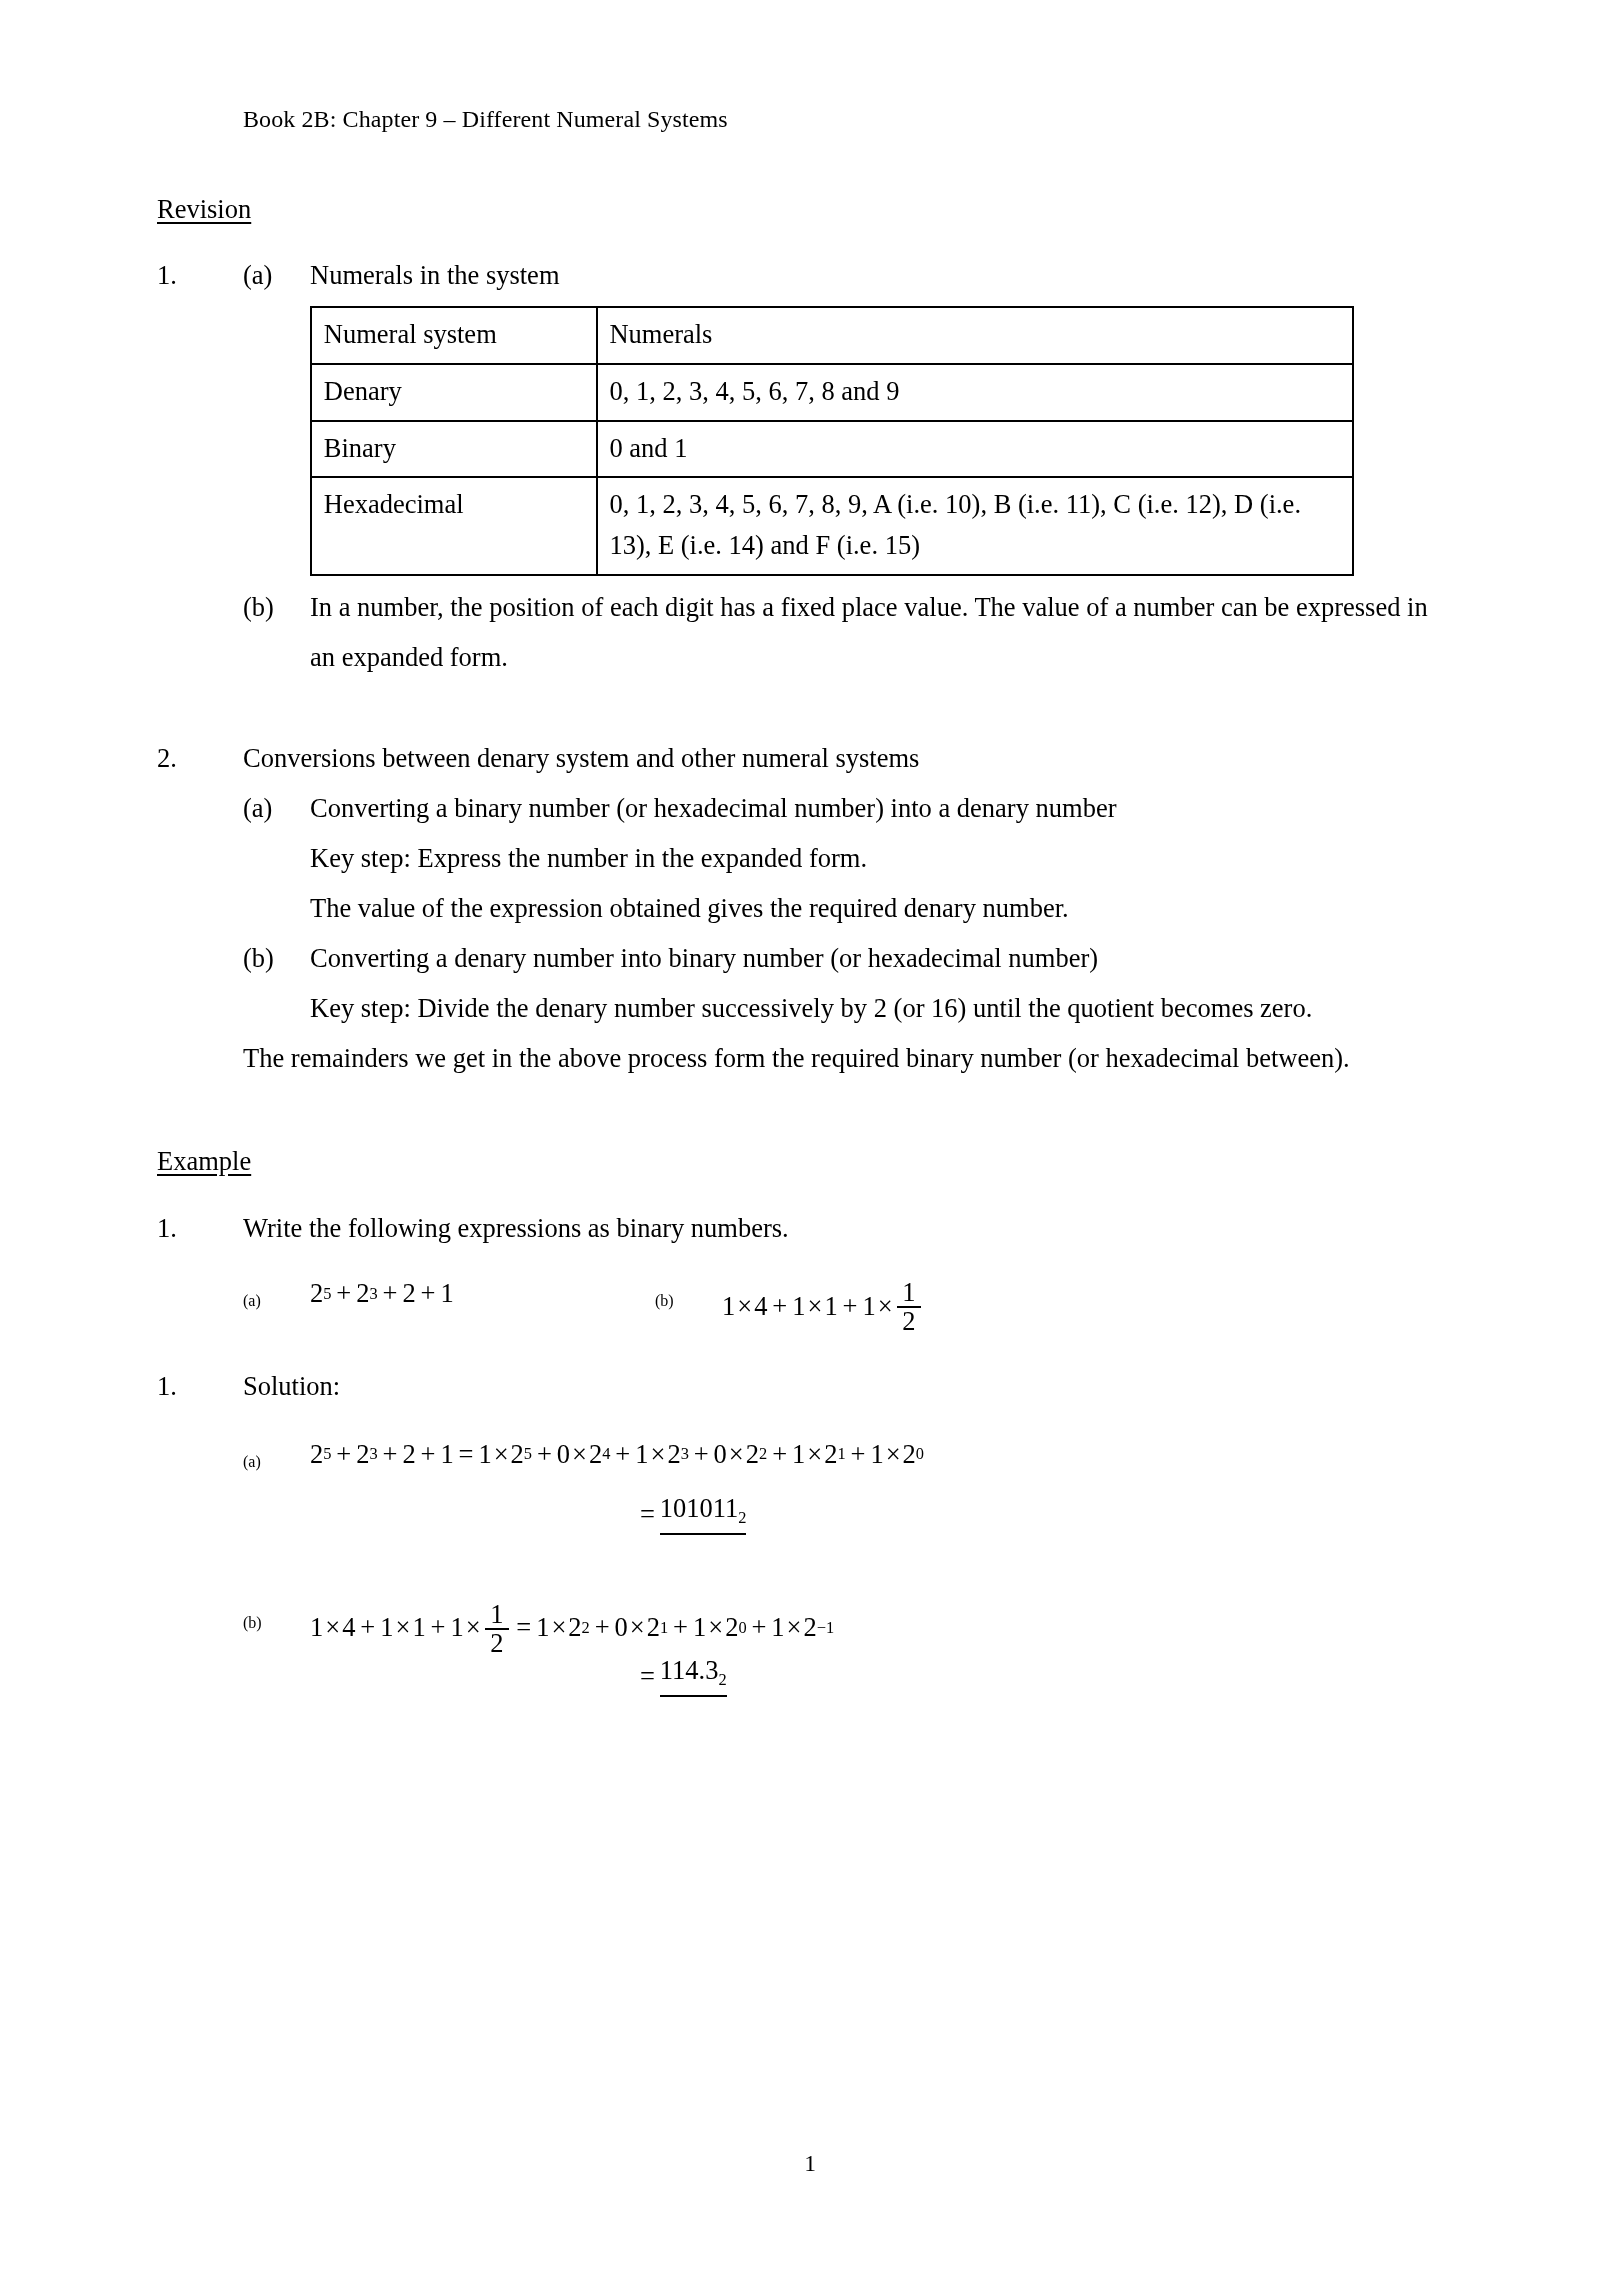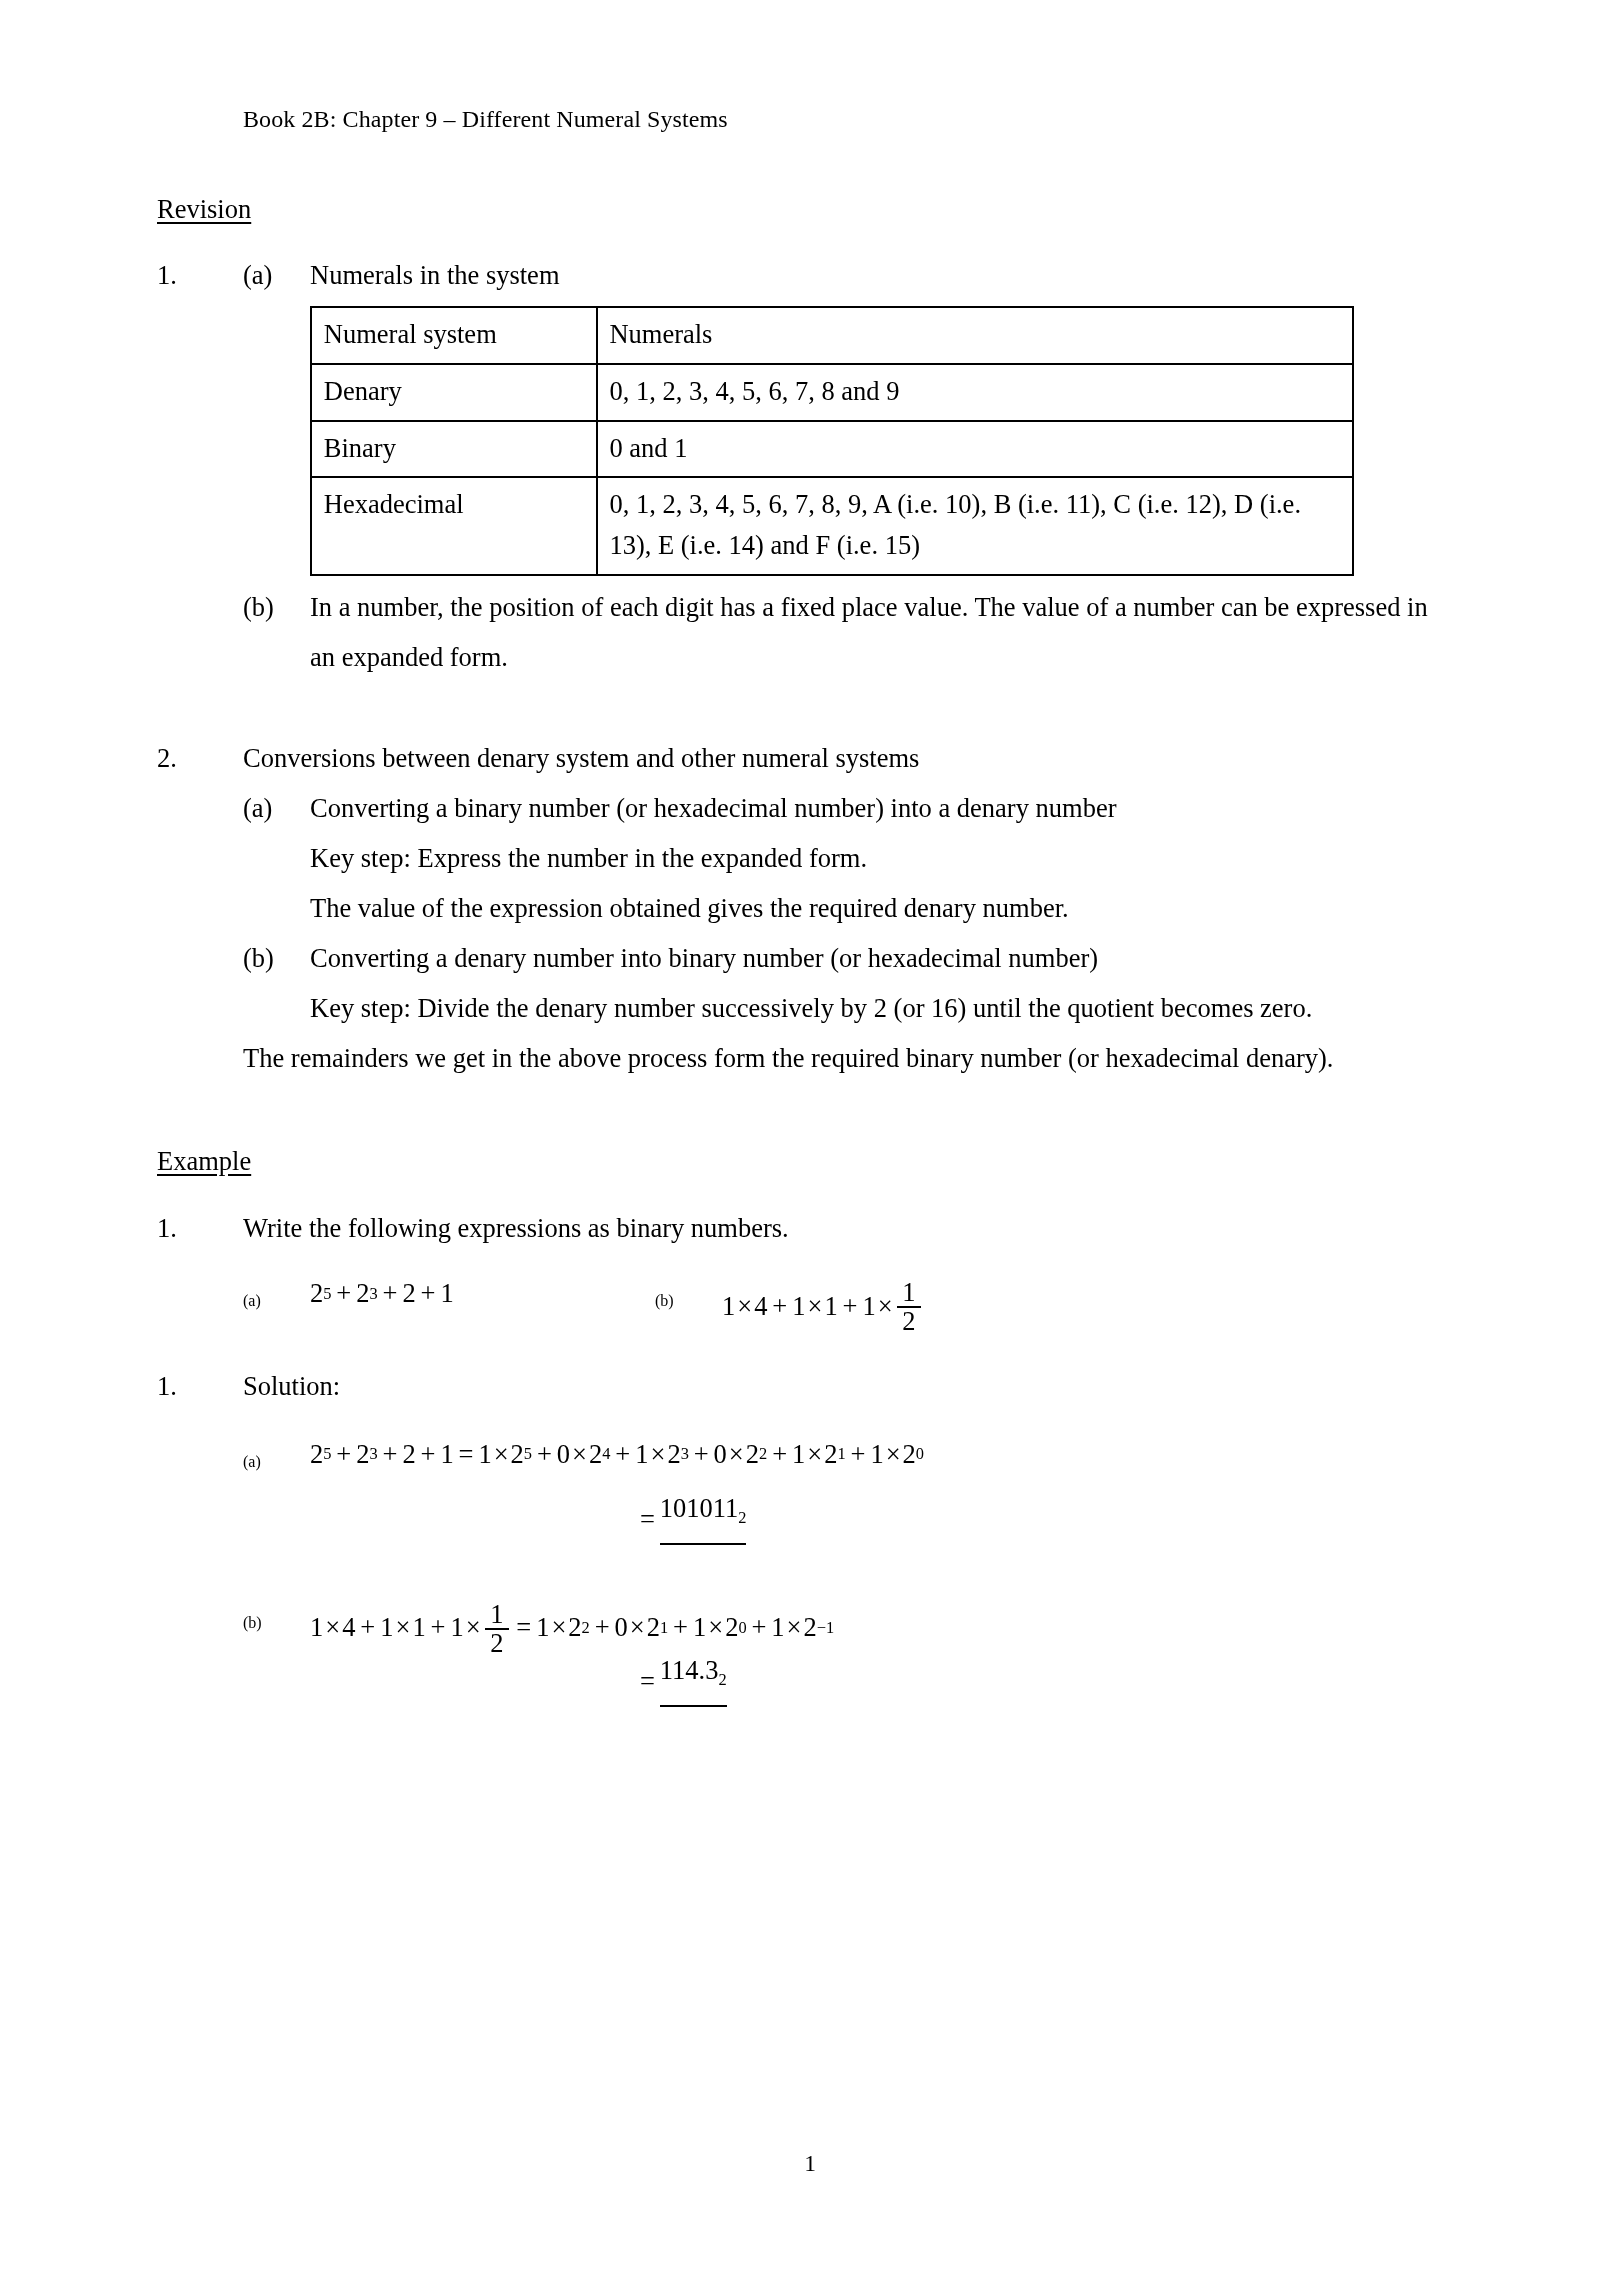--- a/index.html
+++ b/index.html
@@ -112,21 +112,21 @@
     font-size: 26.5px;
     position: relative;
     top: 1px;
   }
   .frac .numer { padding: 0 4.9px; }
   .frac .denom { padding: 0 4.9px; border-top: 2px solid #000; }
 
   .ans {
     display: inline-block;
     border-bottom: 2px double #000;
-    padding-bottom: 20px;
+    padding-bottom: 10px;
     line-height: 1.1;
   }
 
   .mathline {
     display: flex;
     align-items: flex-start;
     min-height: 55px;
   }
   .mathline .let-col { padding-top: 13.7px; }
 
@@ -219,21 +219,21 @@
     <div class="num-col"></div>
     <div class="let-col">(b)</div>
     <div class="row-body">
       <div>Converting a denary number into binary number (or hexadecimal number)</div>
       <div>Key step: Divide the denary number successively by 2 (or 16) until the quotient becomes zero.</div>
     </div>
   </div>
 
   <div class="row">
     <div class="num-col"></div>
-    <div class="row-body">The remainders we get in the above process form the required binary number (or hexadecimal denary).</div>
+    <div class="row-body">The remainders we get in the above process form the required binary number (or hexadecimal between).</div>
   </div>
 
   <div class="spacer-lg"></div>
 
   <div class="heading-wrap">
     <span class="section-heading">Example</span>
   </div>
 
   <div class="row">
     <div class="num-col">1.</div>

